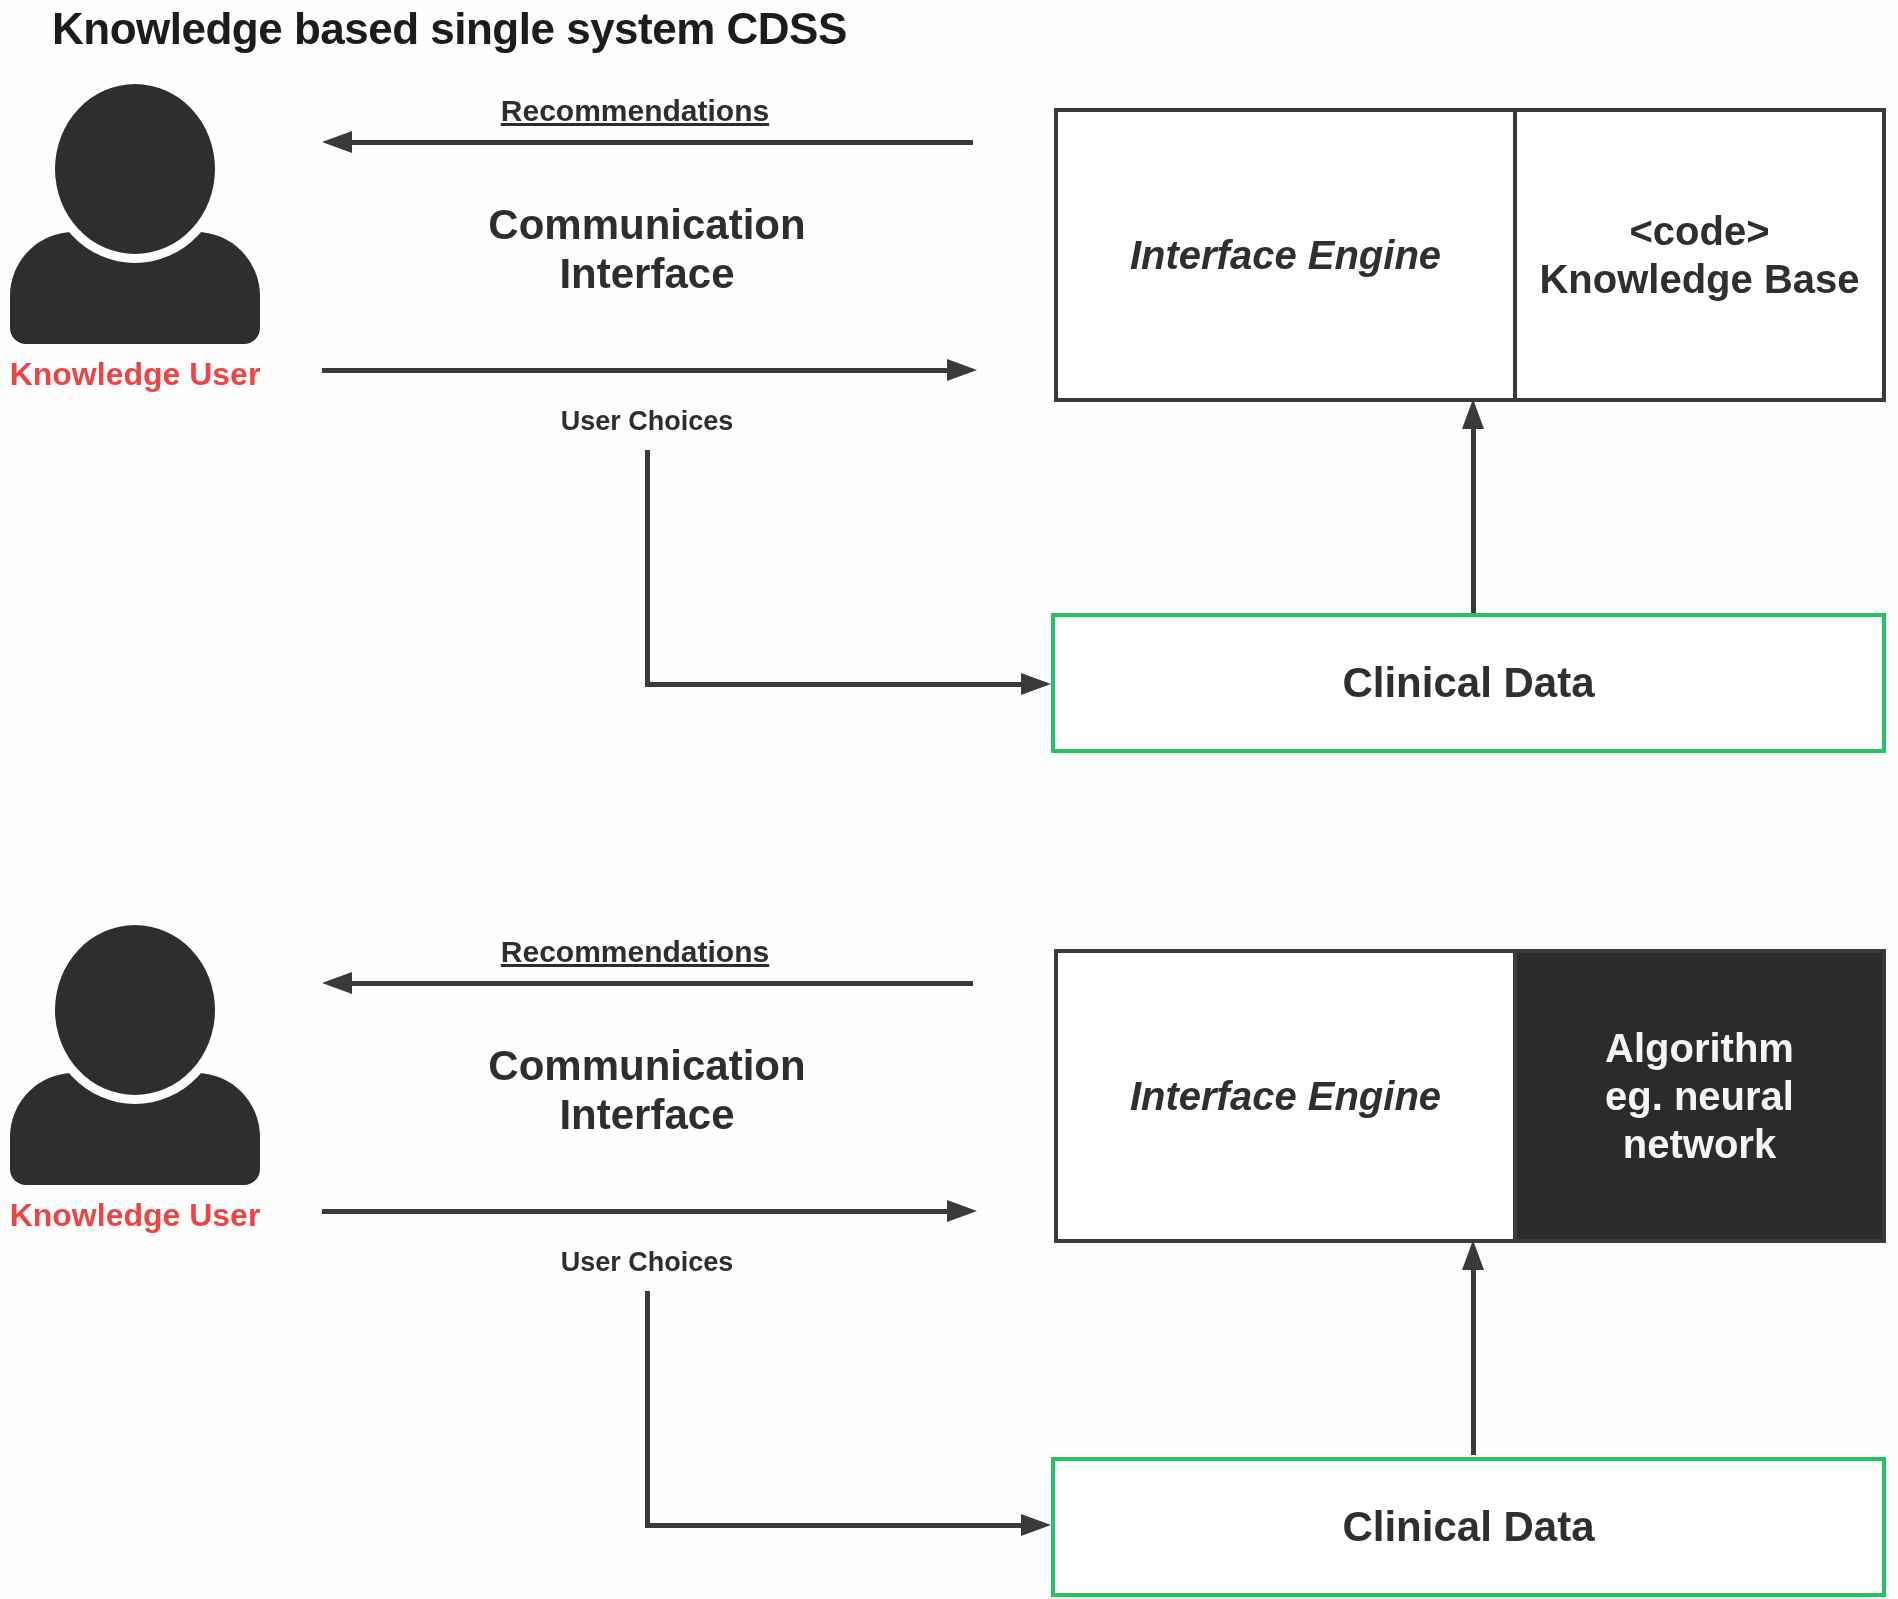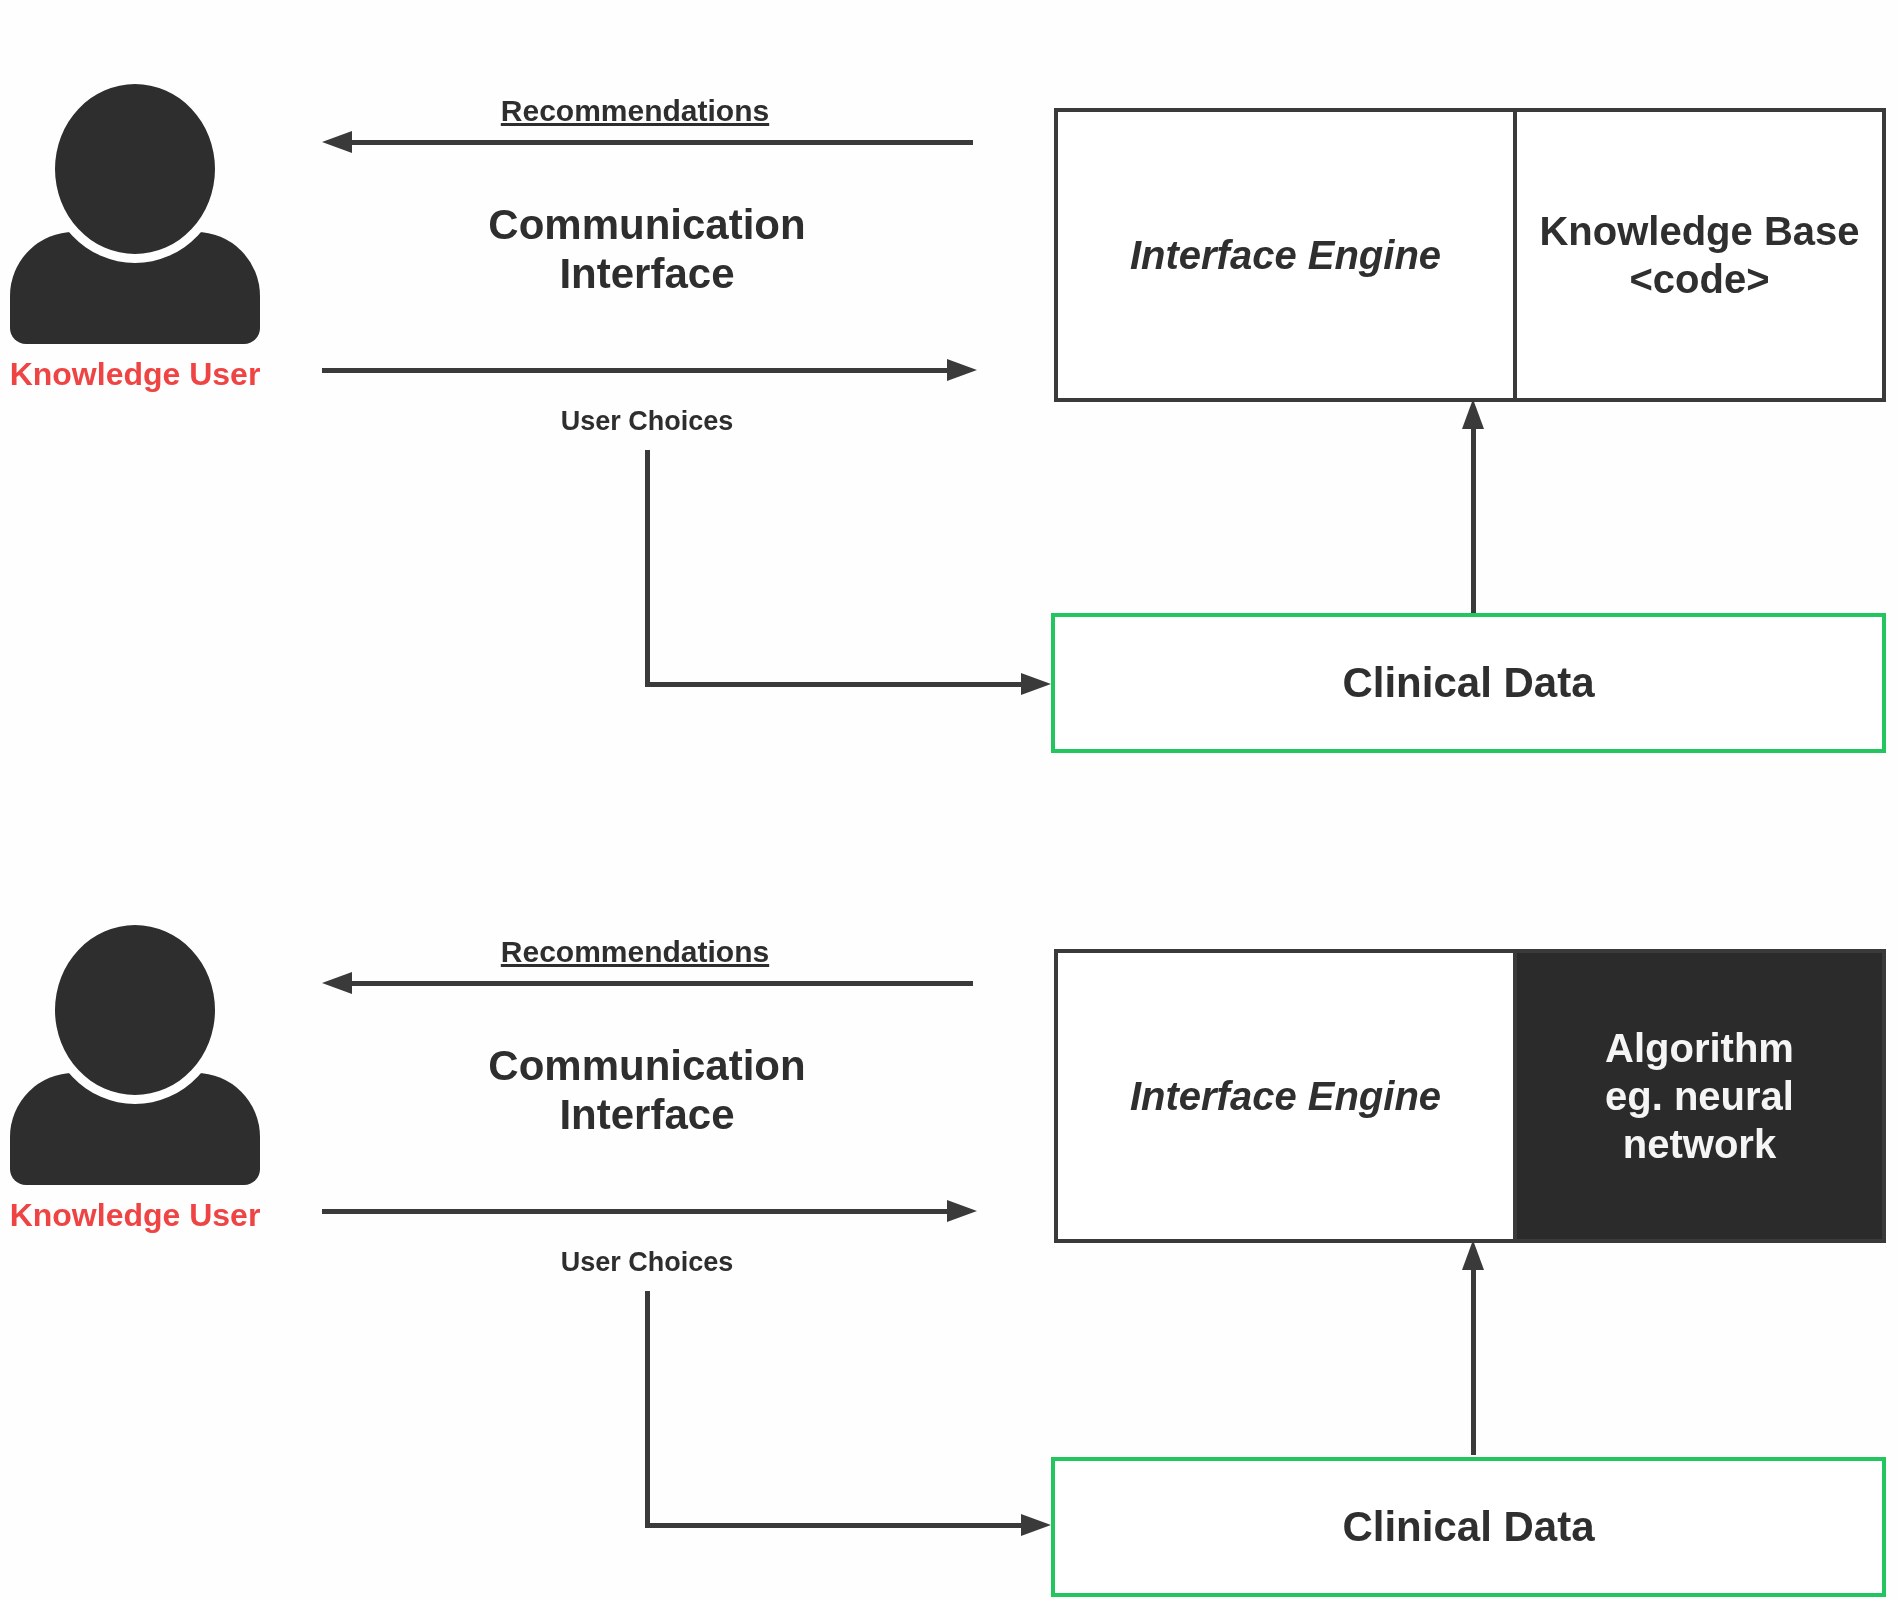--- a/index.html
+++ b/index.html
@@ -70,20 +70,21 @@
     font-size:42px;font-weight:700;color:#2f2f2f;
   }
   .s2 .clinical-box{top:616px;}
 </style>
 </head>
 <body>
 
 <div id="canvas">
 
   <div class="section s1">
+    <h2 class="title">Knowledge based single system CDSS</h2>
 
     <div class="person-body"></div>
     <div class="person-head"></div>
     <div class="person-label">Knowledge User</div>
 
     <div class="flow-label rec-label">Recommendations</div>
     <div class="hline rec-line"></div>
     <div class="tri tri-left rec-tri"></div>
 
     <div class="flow-label comm-label">
@@ -101,22 +102,22 @@
 
     <div class="engine-box">
       <div class="cell cell-left">
         <div class="cell-lines">
           <div>Interface Engine</div>
           <div></div>
         </div>
       </div>
       <div class="cell cell-right">
         <div class="cell-lines">
+          <div>&lt;code&gt;</div>
           <div>Knowledge Base</div>
-          <div>&lt;code&gt;</div>
           <div></div>
         </div>
       </div>
     </div>
 
     <div class="vline up-line"></div>
     <div class="tri tri-up up-tri"></div>
 
     <div class="clinical-box">
       <div>Clinical Data</div>

